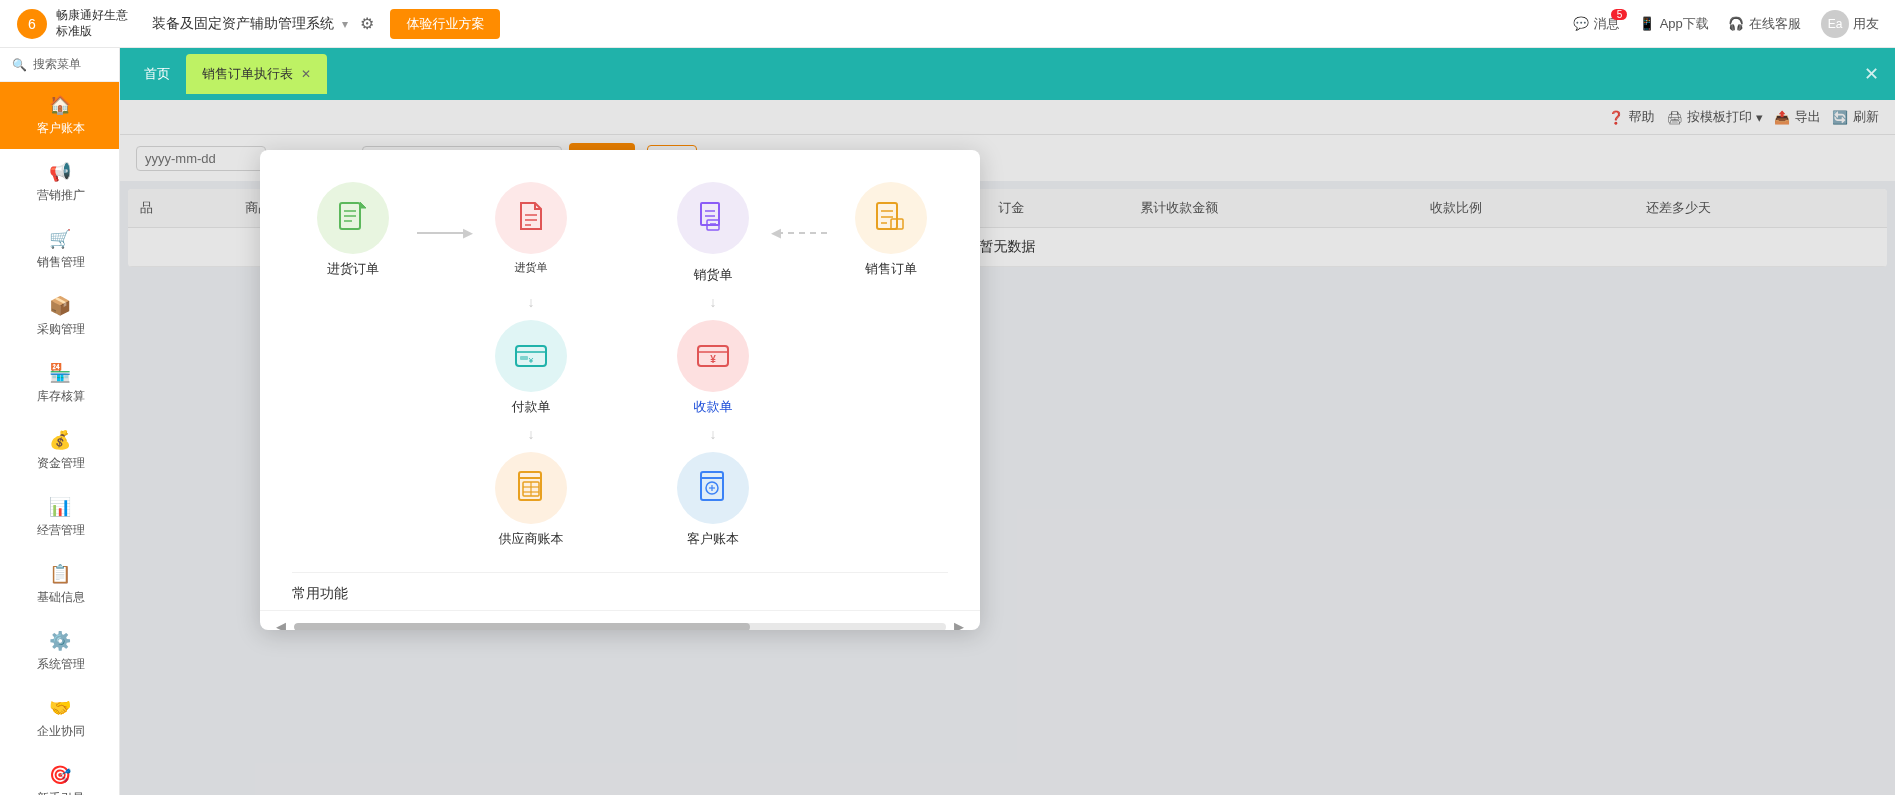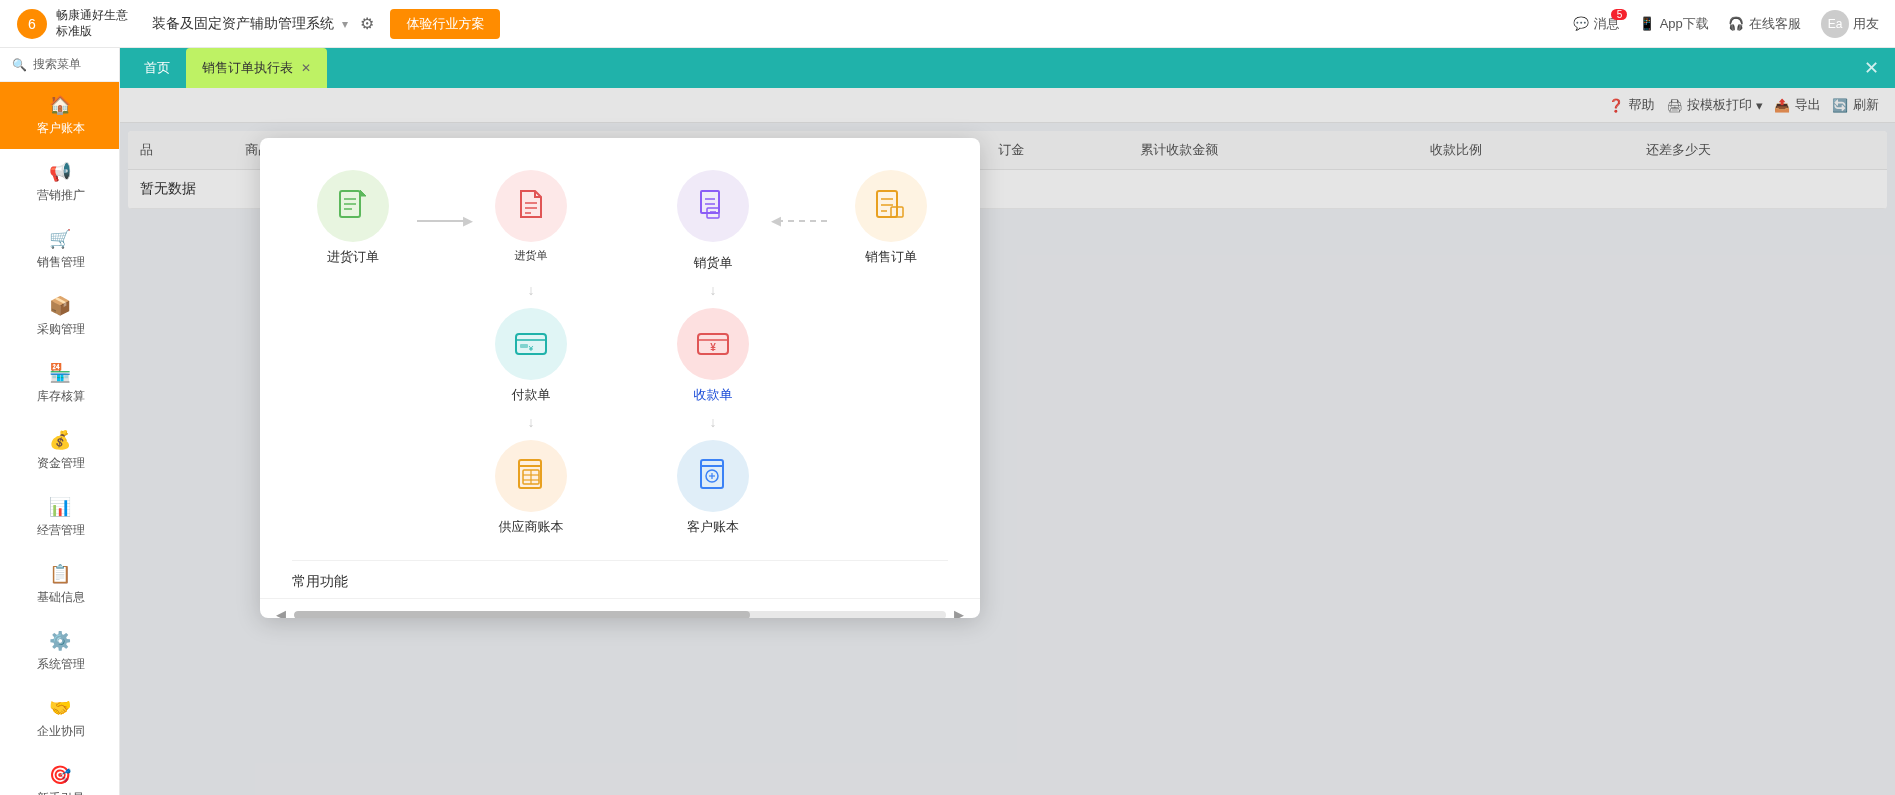--- a/index.html
+++ b/index.html
@@ -141,21 +141,21 @@
       display: flex;
       flex-direction: column;
       height: calc(100vh - 48px);
     }
 
     
     .tabbar {
       background: #20b2aa;
       display: flex;
       align-items: center;
-      height: 40px;
+      height: 52px;
       padding: 0 8px;
     }
     .tab {
       padding: 0 16px;
       height: 40px;
       display: flex;
       align-items: center;
       gap: 8px;
       cursor: pointer;
       font-size: 13px;
@@ -286,20 +286,21 @@
       color: #555;
       white-space: nowrap;
       font-weight: 500;
     }
     .data-table td {
       border-bottom: 1px solid #f0f0f0;
       padding: 10px 12px;
       color: #333;
     }
     .no-data {
+      text-align: center;
       padding: 40px;
       color: #999;
       font-size: 14px;
     }
 
     
     .modal-overlay {
       position: absolute;
       top: 0; left: 0; right: 0; bottom: 0;
       background: rgba(0,0,0,0.1);
@@ -468,20 +469,36 @@
       <div class="toolbar-action">
         <span>📤</span>
         <span>导出</span>
       </div>
       <div class="toolbar-action">
         <span>🔄</span>
         <span>刷新</span>
       </div>
     </div>
 
+    <div class="search-bar">
+      <div class="search-field">
+        <input class="date-input" type="text" placeholder="yyyy-mm-dd" style="">
+        <span class="calendar-icon">📅</span>
+      </div>
+      <div class="search-field">
+        <label>单据状态</label>
+        <select class="status-select">
+          <option></option>
+        </select>
+        <span style="margin-left:-20px; color:#999; pointer-events:none;">▾</span>
+      </div>
+      <button class="query-btn">查询</button>
+      <button class="set-btn">设置</button>
+      <span class="more-conditions">更多条件</span>
+    </div>
 
     <div class="table-container">
       <table class="data-table">
         <thead>
           <tr>
             <th>品</th>
             <th>商品</th>
             <th>金额</th>
             <th>预估毛利</th>
             <th>预估毛利率</th>

